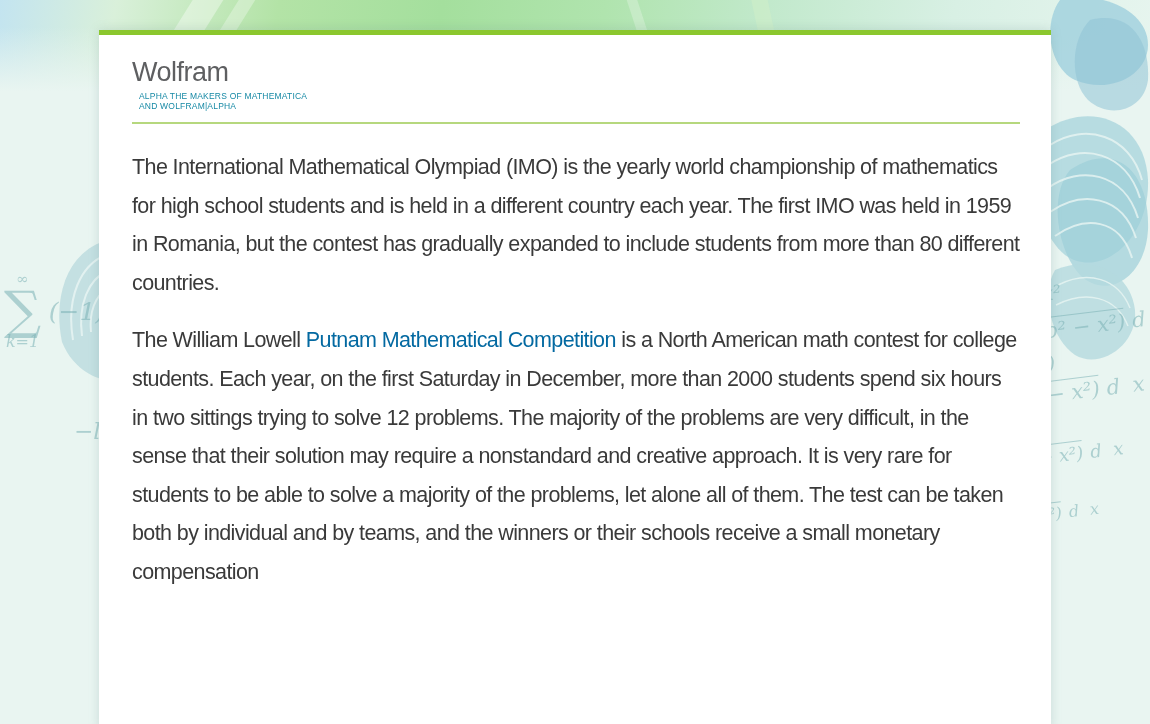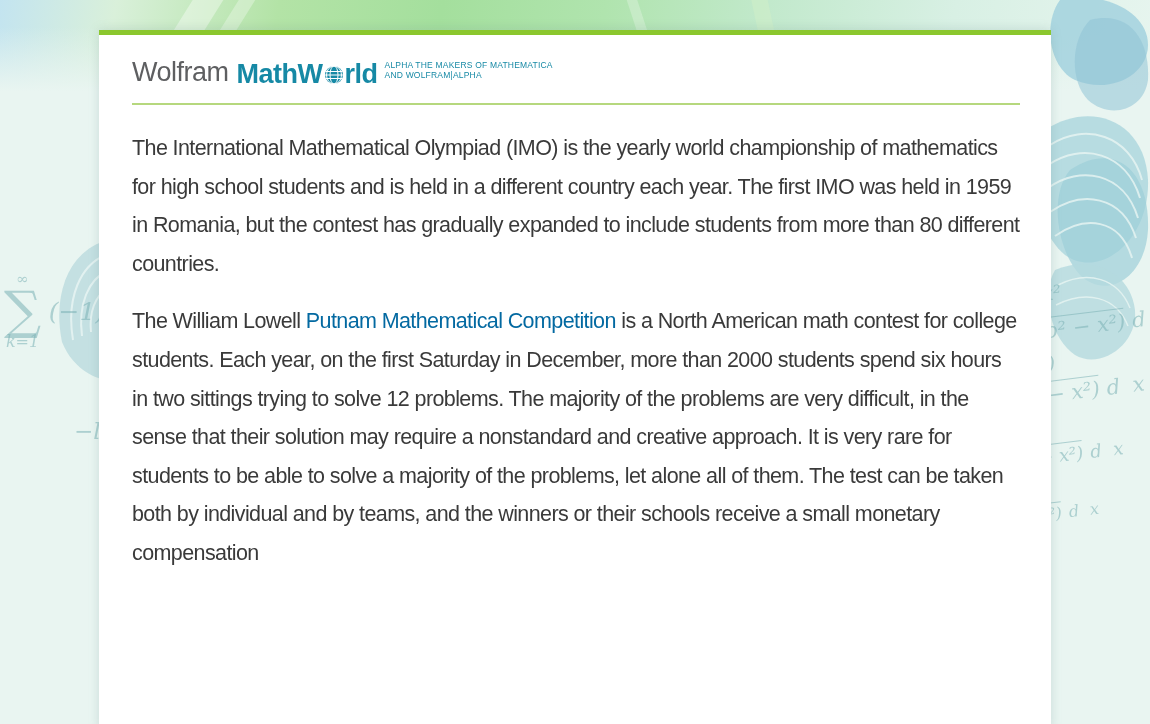--- a/index.html
+++ b/index.html
@@ -87,20 +87,21 @@
     box-shadow: 0 0 10px rgba(90, 130, 130, 0.22);
   }
   .card-inner { padding: 22px 31px 0 33px; }
 
   
   .logo-row {
     display: flex;
     align-items: flex-start;
     cursor: pointer;
     margin-bottom: 10px;
+    flex-direction: column;
   }
   .logo-wolfram {
     font-size: 27px;
     color: #5e5f61;
     letter-spacing: -0.5px;
     font-weight: 400;
   }
   .logo-mathworld {
     font-size: 27px;
     font-weight: 700;
@@ -200,32 +201,20 @@
   <div class="math-decor rfrag rf3"><span class="radx">²)</span></div>
   <div class="math-decor rfrag rf4"><span class="rad">² − x²)</span><span class="dx">d x</span></div>
   <div class="math-decor rfrag rf5"><span class="rad">− x²)</span><span class="dx">d x</span></div>
   <div class="math-decor rfrag rf6"><span class="rad">x²)</span><span class="dx">d x</span></div>
 
   <div class="card">
     <div class="card-inner">
 
       <div class="logo-row">
         <span class="logo-wolfram">Wolfram</span>
-        <span class="logo-mathworld">
-          <span>MathW</span>
-            <span class="globe-icon"><svg width="20" height="20" viewBox="0 0 20 20">
-                <circle cx="10" cy="10" r="9" fill="#1689a5"></circle>
-                <ellipse cx="10" cy="10" rx="4" ry="9" fill="none" stroke="#ffffff" stroke-width="1"></ellipse>
-                <ellipse cx="10" cy="10" rx="7.5" ry="9" fill="none" stroke="#ffffff" stroke-width="1"></ellipse>
-                <line x1="1.5" y1="6.5" x2="18.5" y2="6.5" stroke="#ffffff" stroke-width="1"></line>
-                <line x1="1" y1="10" x2="19" y2="10" stroke="#ffffff" stroke-width="1"></line>
-                <line x1="1.5" y1="13.5" x2="18.5" y2="13.5" stroke="#ffffff" stroke-width="1"></line>
-              </svg></span>
-            <span>rld</span>
-        </span>
         <span class="logo-tagline">
           <span>ALPHA THE MAKERS OF </span><b>MATHEMATICA</b><br>
           <span>AND </span><b>WOLFRAM|ALPHA</b>
         </span>
       </div>
 
       <div class="title-rule"></div>
 
       <div class="article">
         <p>The International Mathematical Olympiad (IMO) is the yearly world championship of mathematics for high school students and is held in a different country each year. The first IMO was held in 1959 in Romania, but the contest has gradually expanded to include students from more than 80 different countries.</p>

